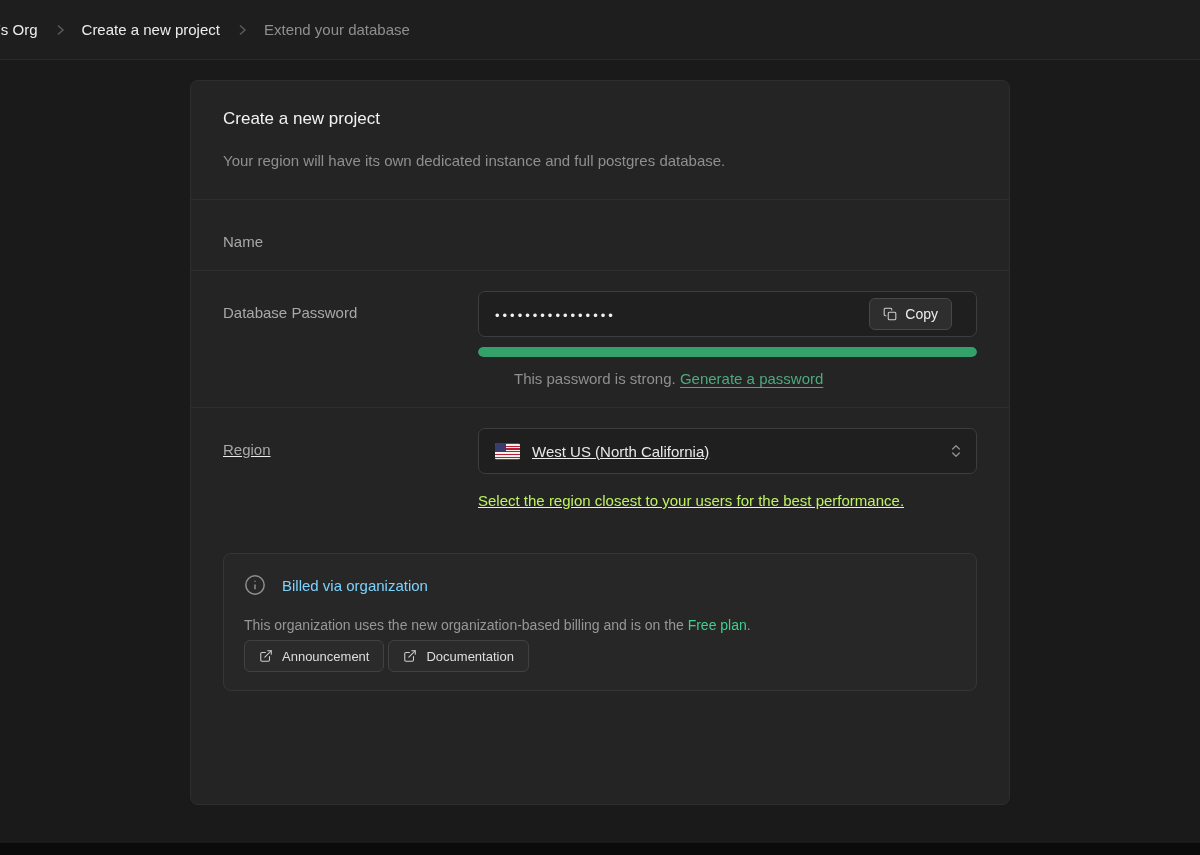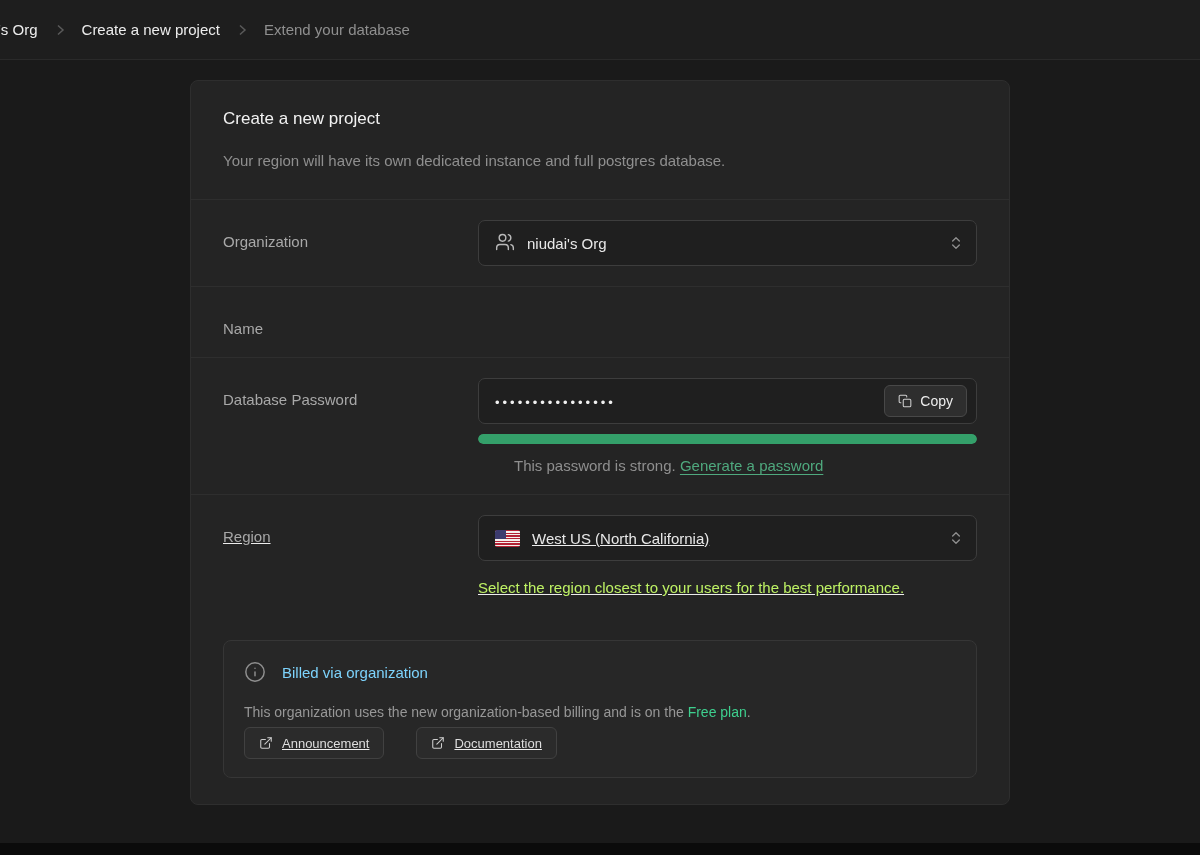--- a/index.html
+++ b/index.html
@@ -92,21 +92,21 @@
     content: "";
     position: absolute; top: 0; left: 0;
     width: 11px; height: 9.4px;
     background: #3c3b6e;
   }
 
   
   .pw-wrap { position: relative; }
   .pw-dots { letter-spacing: 3px; font-size: 13px; color: #f0f0f0; padding-top: 2px; }
   .copy-btn {
-    position: absolute; right: 9px; top: 50%; transform: translateY(-50%);
+    position: absolute; right: 24px; top: 50%; transform: translateY(-50%);
     height: 32px;
     display: flex; align-items: center; gap: 8px;
     background: #2e2e2e;
     border: 1px solid #484848;
     border-radius: 6px;
     padding: 0 13px;
     font-size: 14px; color: #ededed;
     cursor: pointer;
   }
   .copy-btn svg { stroke: #d0d0d0; }
@@ -128,21 +128,21 @@
   .billing-box {
     background: #272727;
     border: 1px solid #363636;
     border-radius: 8px;
     padding: 20px 20px 18px;
   }
   .billing-head { display: flex; align-items: center; gap: 16px; margin-bottom: 18px; }
   .billing-head svg { stroke: #8f8f8f; flex: 0 0 auto; }
   .billing-title { font-size: 15px; color: #7dd3fc; }
   .billing-text { font-size: 14px; color: #979797; line-height: 22px; margin-bottom: 4px; }
-  .billing-btns { display: flex; gap: 32px; text-decoration: underline; }
+  .billing-btns { display: flex; gap: 4px; }
   .link-btn {
     height: 32px;
     display: flex; align-items: center; gap: 9px;
     background: #2b2b2b;
     border: 1px solid #414141;
     border-radius: 6px;
     padding: 0 14px;
     font-size: 13px; color: #dedede;
     cursor: pointer;
     white-space: nowrap;
@@ -176,40 +176,20 @@
 <div class="main">
   <div class="panel">
 
     <div class="panel-header">
       <div class="panel-title">Create a new project</div>
       <div class="panel-desc">
         <div>Your region will have its own dedicated instance and full postgres database.</div>
       </div>
     </div>
 
-    <div class="form-row">
-      <div class="row-label">Organization</div>
-      <div class="select">
-        <span class="users-ico">
-          <svg width="20" height="20" viewBox="0 0 24 24" fill="none" stroke-width="1.7" stroke-linecap="round" stroke-linejoin="round">
-              <path d="M16 21v-2a4 4 0 0 0-4-4H6a4 4 0 0 0-4 4v2"></path>
-              <circle cx="9" cy="7" r="4"></circle>
-              <path d="M22 21v-2a4 4 0 0 0-3-3.87"></path>
-              <path d="M16 3.13a4 4 0 0 1 0 7.75"></path>
-            </svg>
-        </span>
-        <span>niudai's Org</span>
-        <span class="chev">
-          <svg width="16" height="16" viewBox="0 0 24 24" fill="none" stroke-width="2" stroke-linecap="round" stroke-linejoin="round">
-              <path d="m7 15 5 5 5-5"></path>
-              <path d="m7 9 5-5 5 5"></path>
-            </svg>
-        </span>
-      </div>
-    </div>
 
     <div class="form-row">
       <div class="row-label">Name</div>
     </div>
 
     <div class="form-row">
       <div class="row-label">Database Password</div>
       <div>
         <div class="input pw-wrap">
           <span class="pw-dots">••••••••••••••••</span>

